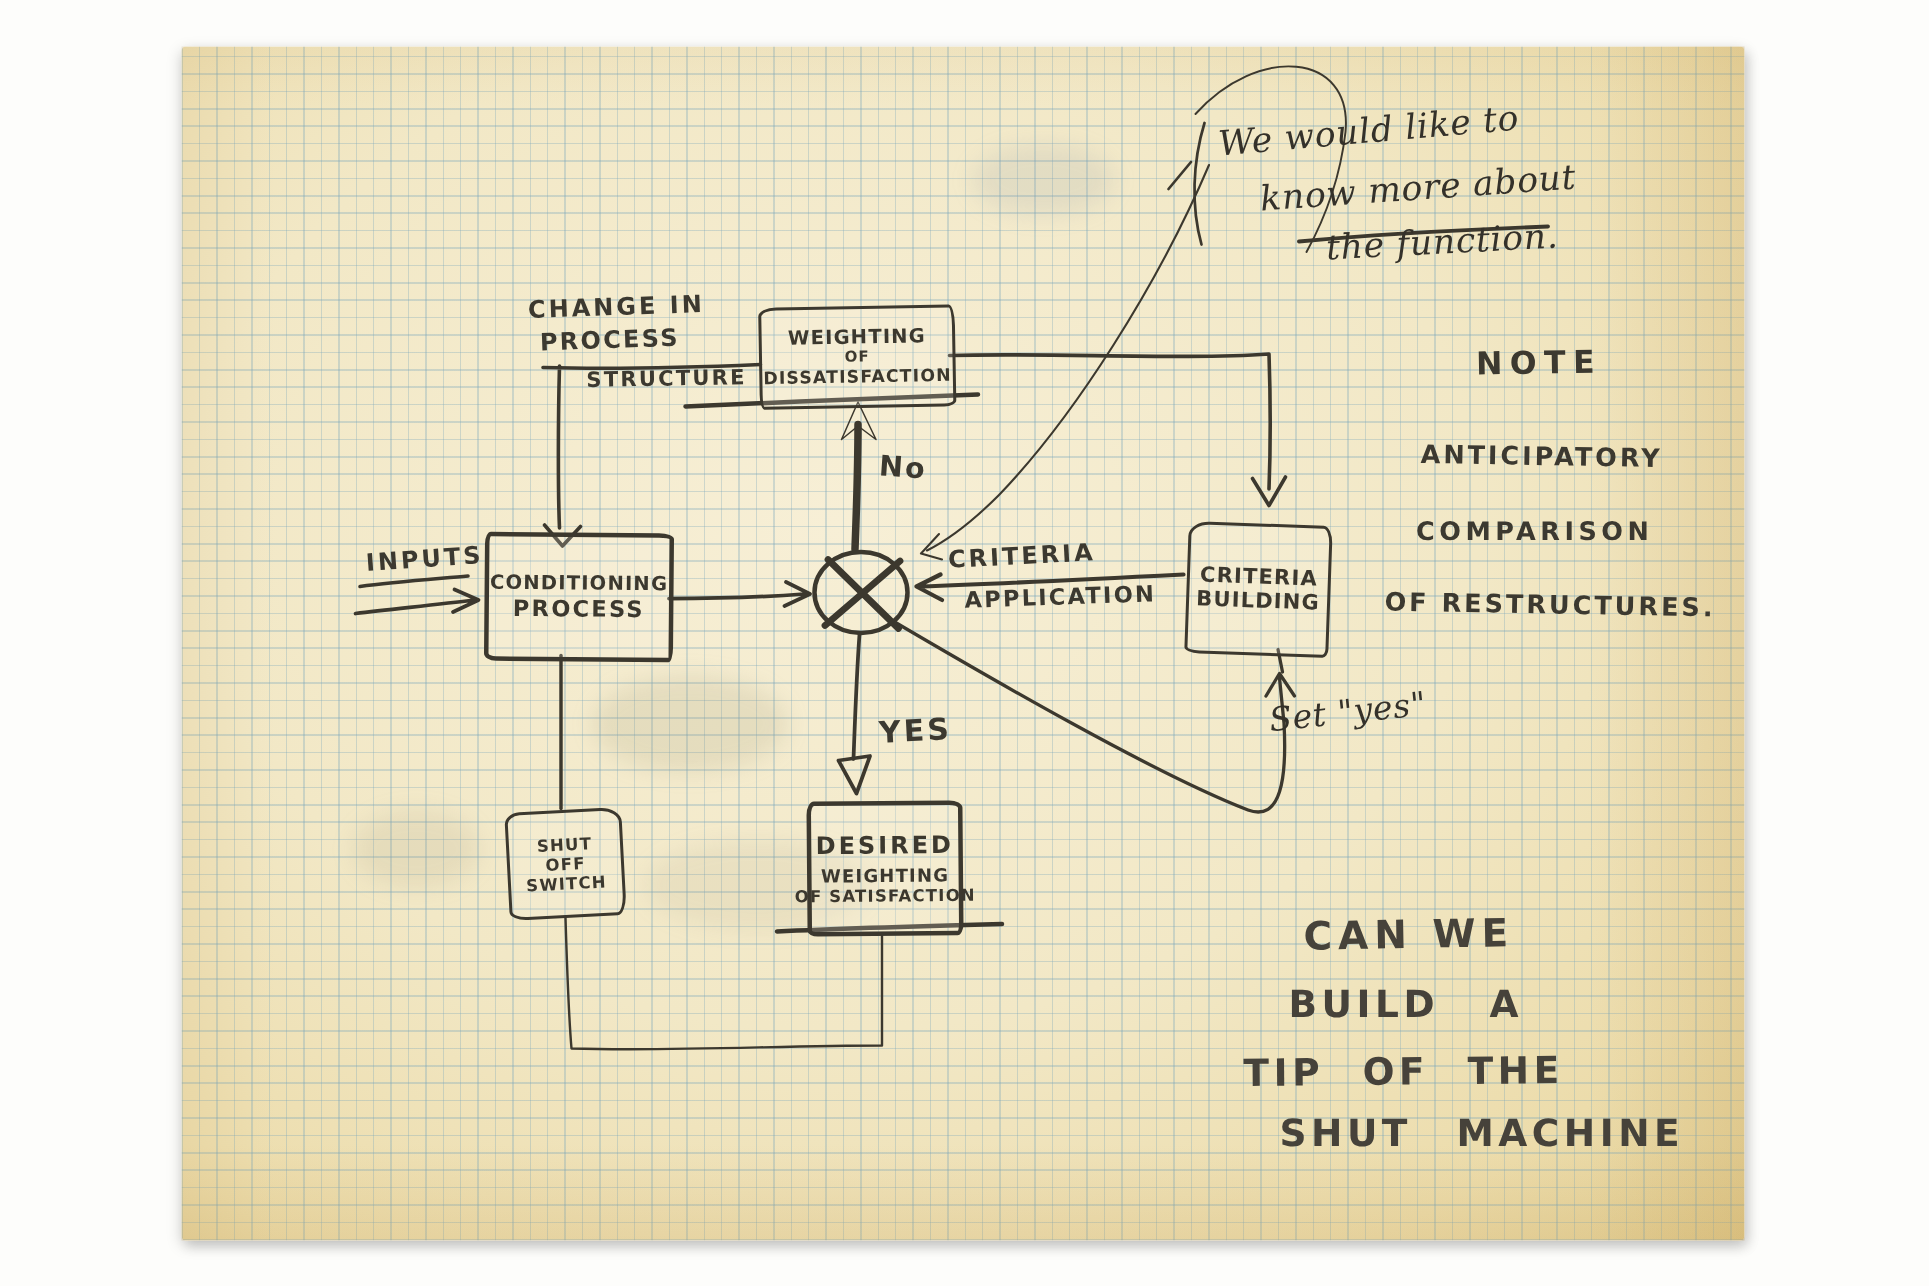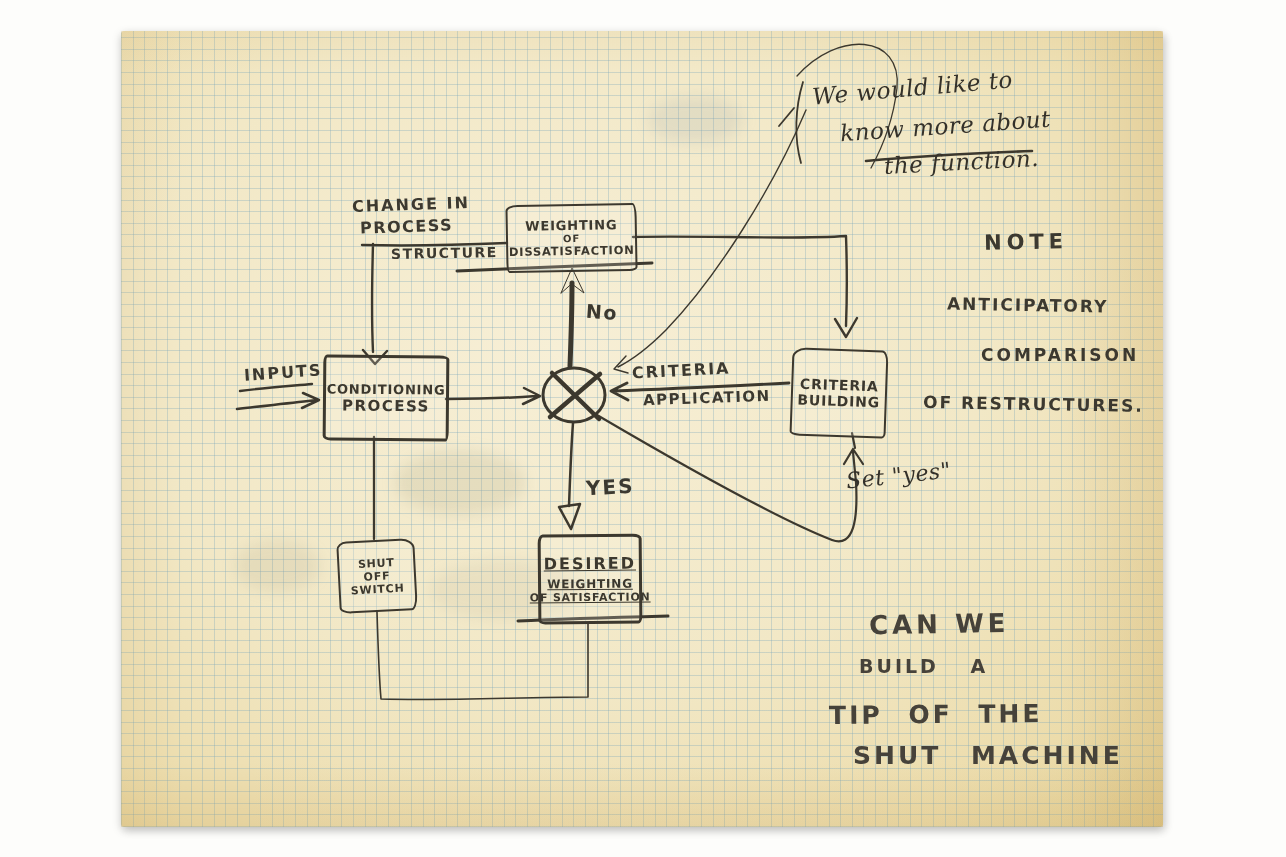--- a/index.html
+++ b/index.html
@@ -58,21 +58,21 @@
     border-radius:4px 10px 3px 8px / 8px 4px 10px 5px; transform:rotate(0.5deg); }
   .box.conditioning .l1 { font-size:13px; }
   .box.conditioning .l2 { font-size:15px; letter-spacing:1.5px; }
 
   .box.criteria-building { left:791px; top:349px; width:92px; height:84px;
     border-radius:14px 6px 4px 10px / 10px 12px 6px 4px; transform:rotate(2deg); }
   .box.criteria-building .l1 { font-size:14px; }
   .box.criteria-building .l2 { font-size:14px; }
 
   .box.desired { left:538px; top:534px; width:98px; height:84px; border-width:3px;
-    border-radius:5px 9px 4px 7px / 9px 5px 8px 4px; transform:rotate(-0.5deg); overflow:visible;text-decoration:underline; }
+    border-radius:5px 9px 4px 7px / 9px 5px 8px 4px; transform:rotate(-0.5deg); overflow:visible; }
   .box.desired .l1 { font-size:16px; letter-spacing:2px; }
   .box.desired .l2 { font-size:12px; margin-top:4px; }
   .box.desired .l3 { font-size:11px; }
 
   .box.shutoff { left:338px; top:540px; width:74px; height:68px;
     border-radius:10px 14px 6px 12px / 8px 10px 14px 6px; transform:rotate(-3deg); }
   .box.shutoff span { font-size:11px; }
 
   .q { color:#46423a; font-weight:600; }
 </style>
@@ -169,19 +169,19 @@
 </div>
 
 <div class="box shutoff">
   <span>SHUT</span>
   <span>OFF</span>
   <span>SWITCH</span>
 </div>
 
 <div class="lbl" style="left:984px; top:231px; font-size:21px; letter-spacing:5px; transform:rotate(-1deg);">NOTE</div>
 <div class="lbl" style="left:947px; top:297px; font-size:17px; letter-spacing:2px; transform:rotate(1deg);">ANTICIPATORY</div>
-<div class="lbl" style="left:981px; top:347px; font-size:17px; letter-spacing:3px;">COMPARISON</div>
+<div class="lbl" style="left:944px; top:347px; font-size:17px; letter-spacing:3px;">COMPARISON</div>
 <div class="lbl" style="left:923px; top:396px; font-size:17px; letter-spacing:2px; transform:rotate(1deg);">OF RESTRUCTURES.</div>
 
 <div class="lbl q" style="left:869px; top:611px; font-size:26px; letter-spacing:4px; transform:rotate(-1deg);">CAN WE</div>
-<div class="lbl q" style="left:859px; top:657px; font-size:19px; letter-spacing:3px; word-spacing:22px;">BUILD A</div>
+<div class="lbl q" style="left:859px; top:657px; font-size:25px; letter-spacing:3px; word-spacing:22px;">BUILD A</div>
 <div class="lbl q" style="left:829px; top:702px; font-size:25px; letter-spacing:3px; word-spacing:14px; transform:rotate(-0.5deg);">TIP OF THE</div>
 <div class="lbl q" style="left:853px; top:743px; font-size:25px; letter-spacing:3px; word-spacing:18px;">SHUT MACHINE</div>
 
 </body></html>

